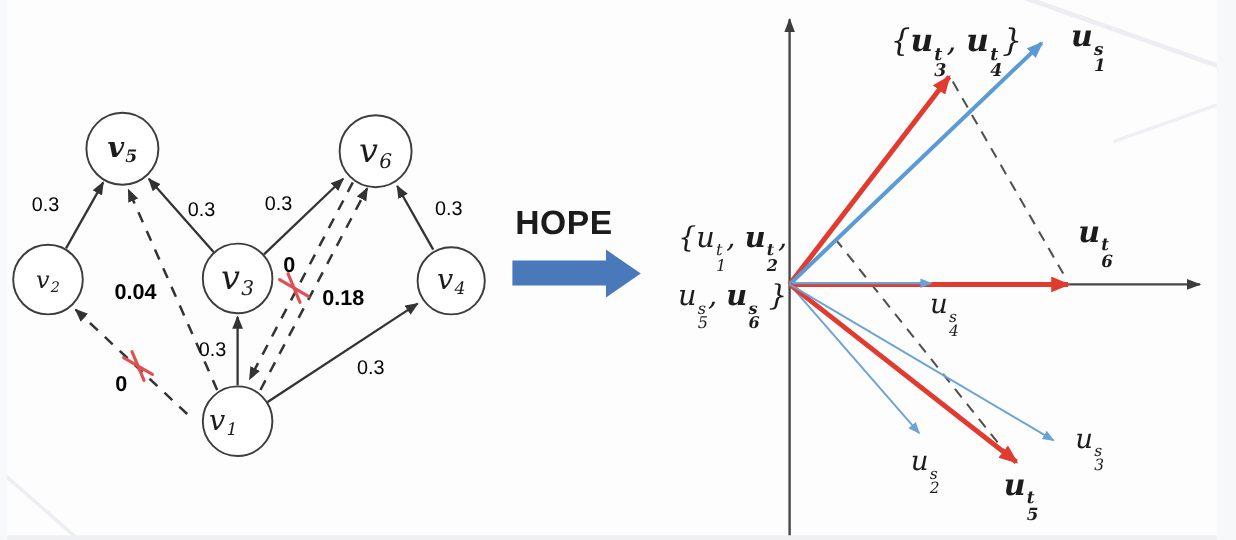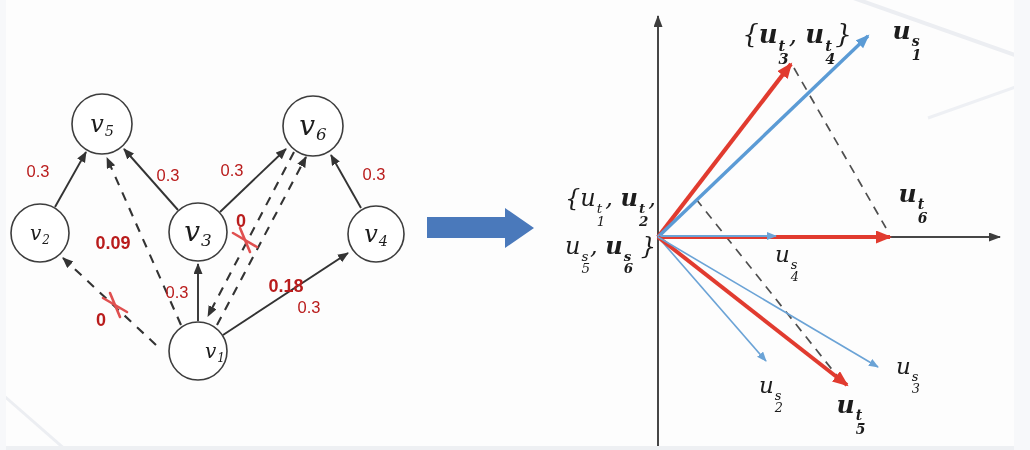--- a/index.html
+++ b/index.html
@@ -5,21 +5,21 @@
   html,body{margin:0;padding:0;background:#fdfdfd;width:1030px;height:450px;overflow:hidden;}
   .stage{position:relative;width:1030px;height:450px;background:#fdfdfd;font-family:"Liberation Sans","DejaVu Sans",sans-serif;}
   .stage svg{position:absolute;left:0;top:0;}
   #labels{position:absolute;left:0;top:0;width:100%;height:100%;pointer-events:none;}
   .ml{position:absolute;transform:translate(-50%,-50%);font-family:"DejaVu Serif","Liberation Serif",serif;font-style:italic;color:#1c1c1c;white-space:nowrap;line-height:1;}
   .ml.alignr{transform:translate(-100%,-50%);text-align:right;}
   .ml .b{font-weight:bold;}
   .ss{display:inline-flex;flex-direction:column;align-items:flex-start;font-size:0.56em;line-height:0.95;vertical-align:-0.52em;margin-left:1px;font-style:italic;}
   .ss span{display:block;}
   .subonly{font-size:0.60em;vertical-align:-0.30em;margin-left:1px;}
-  .wl{position:absolute;transform:translate(-50%,-50%);color:#b91c1c;font-family:"Liberation Sans","DejaVu Sans",sans-serif;white-space:nowrap;line-height:1;}
+  .wl{position:absolute;transform:translate(-50%,-50%);color:#000000;font-family:"Liberation Sans","DejaVu Sans",sans-serif;white-space:nowrap;line-height:1;}
   .wl.bold{font-weight:bold;}
   .hope{position:absolute;left:470px;top:186px;transform:translate(-50%,-50%);font-weight:bold;font-size:28px;letter-spacing:0.5px;color:#1b1b1b;font-family:"Liberation Sans","DejaVu Sans",sans-serif;}
   .oline{display:block;}
 </style>
 </head>
 <body>
 
 <div class="stage">
   <svg width="1030" height="450" viewBox="0 0 1030 450">
     <defs>
@@ -85,36 +85,37 @@
         <line x1="658" y1="237" x2="868" y2="36" stroke="#5b9bd5" stroke-width="3.4" marker-end="url(#mk-blue)"></line>
         <line x1="658" y1="237" x2="890" y2="237" stroke="#e13b2f" stroke-width="4.2" marker-end="url(#mk-red)"></line>
         <line x1="658" y1="236" x2="776" y2="236" stroke="#6ba3d6" stroke-width="1.8" marker-end="url(#mk-blue-s)"></line>
         <line x1="658" y1="237" x2="766" y2="361" stroke="#6ba3d6" stroke-width="1.6" marker-end="url(#mk-blue-s)"></line>
         <line x1="658" y1="237" x2="847" y2="385" stroke="#e13b2f" stroke-width="4" marker-end="url(#mk-red)"></line>
         <line x1="658" y1="237" x2="878" y2="367" stroke="#6ba3d6" stroke-width="1.6" marker-end="url(#mk-blue-s)"></line>
       </g>
   </svg>
 
   <div id="labels">
+    <div class="hope">HOPE</div>
   <div class="wl" style="left: 38px; top: 171px; font-size: 16.5px;">0.3</div>
       <div class="wl" style="left: 168px; top: 175px; font-size: 16.5px;">0.3</div>
       <div class="wl" style="left: 232px; top: 170px; font-size: 16.5px;">0.3</div>
       <div class="wl" style="left: 374px; top: 174px; font-size: 16.5px;">0.3</div>
       <div class="wl" style="left: 177px; top: 292px; font-size: 16.5px;">0.3</div>
       <div class="wl" style="left: 309px; top: 307px; font-size: 16.5px;">0.3</div>
-      <div class="wl bold" style="left: 113px; top: 243px; font-size: 18px;">0.09</div>
-      <div class="wl bold" style="left: 286px; top: 248px; font-size: 18px; margin-top: 38px;">0.18</div>
+      <div class="wl bold" style="left: 113px; top: 243px; font-size: 18px;">0.04</div>
+      <div class="wl bold" style="left: 286px; top: 248px; font-size: 18px;">0.18</div>
       <div class="wl bold" style="left: 101px; top: 320px; font-size: 18px;">0</div>
       <div class="wl bold" style="left: 241px; top: 221px; font-size: 18px;">0</div>
-      <div class="ml" style="left: 102px; top: 125px; font-size: 24px;"><span>v<span class="subonly">5</span></span></div>
+      <div class="ml" style="left: 102px; top: 125px; font-size: 24px; font-weight: bold;"><span>v<span class="subonly">5</span></span></div>
       <div class="ml" style="left: 313px; top: 127px; font-size: 28px;"><span>v<span class="subonly">6</span></span></div>
       <div class="ml" style="left: 40px; top: 234px; font-size: 20px;"><span>v<span class="subonly">2</span></span></div>
       <div class="ml" style="left: 198px; top: 233px; font-size: 28px;"><span>v<span class="subonly">3</span></span></div>
       <div class="ml" style="left: 376px; top: 235px; font-size: 24px; text-align: right;"><span>v<span class="subonly">4</span></span></div>
-      <div class="ml" style="left: 215px; top: 352px; font-size: 20px; text-align: center;"><span>v<span class="subonly">1</span></span></div>
+      <div class="ml" style="left: 186px; top: 352px; font-size: 24px; text-align: center;"><span>v<span class="subonly">1</span></span></div>
       <div class="ml" style="left: 797px; top: 44px; font-size: 26px;"><span>{</span><span class="b">u<span class="ss">
             <span>t</span>
             <span>3</span>
           </span></span><span>, </span><span class="b">u<span class="ss">
             <span>t</span>
             <span>4</span>
           </span></span><span>}</span></div>
       <div class="ml" style="left: 907px; top: 40px; font-size: 25px;"><span class="b">u<span class="ss">
             <span>s</span>
             <span>1</span>

